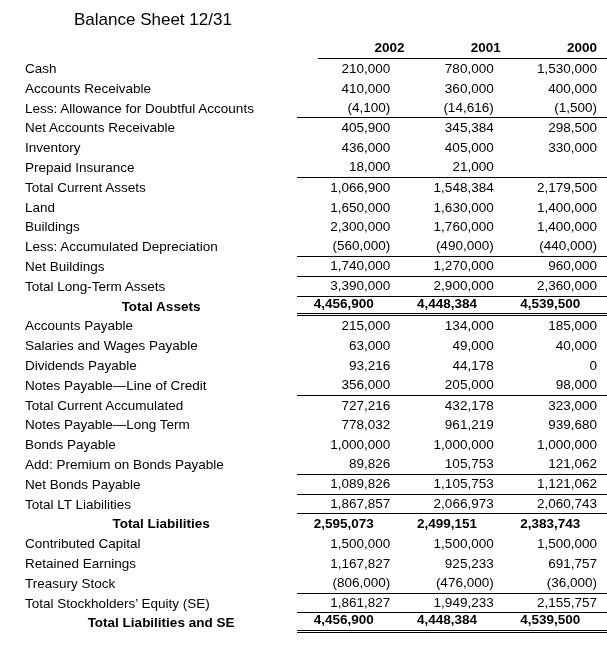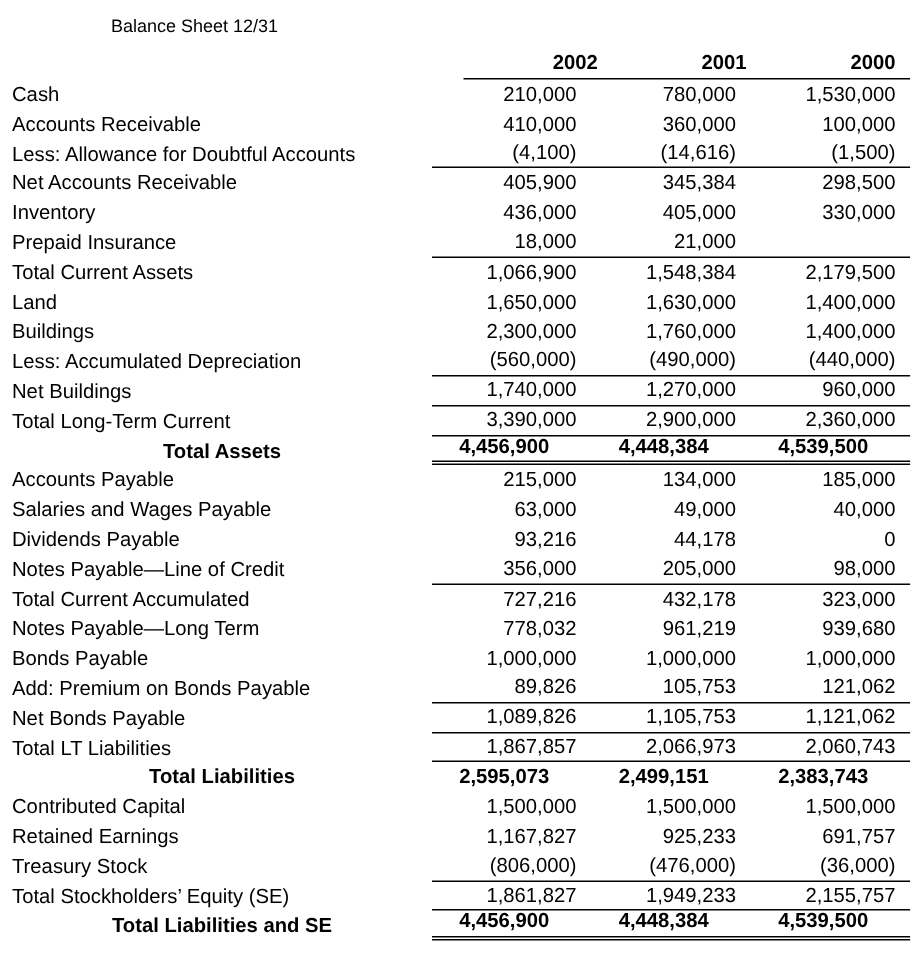--- a/index.html
+++ b/index.html
@@ -11,34 +11,34 @@
   }
   .sheet {
     width: 607px;
     height: 648px;
     box-sizing: border-box;
     padding: 8px 0 0 0;
     overflow: hidden;
     background: #ffffff;
   }
   .title {
-    font-size: 12px;
+    font-size: 17px;
     margin: 2px 0 8px 74px;
     white-space: nowrap;
   }
   .row {
     display: flex;
     align-items: flex-end;
     height: 19.8px;
     font-size: 13.5px;
     line-height: 19.8px;
   }
   .row .label {
     width: 280px;
-    padding-left: 8px;
+    padding-left: 25px;
     white-space: nowrap;
     overflow: hidden;
   }
   .row .values {
     width: 319px;
     display: grid;
     grid-template-columns: 1fr 1fr 1fr;
   }
   .row .values .val {
     text-align: right;
@@ -81,21 +81,21 @@
             <div class="val">210,000</div>
             <div class="val">780,000</div>
             <div class="val">1,530,000</div>
           </div>
         </div>
         <div class="row">
           <div class="label">Accounts Receivable</div>
           <div class="values">
             <div class="val">410,000</div>
             <div class="val">360,000</div>
-            <div class="val">100,000</div>
+            <div class="val">400,000</div>
           </div>
         </div>
         <div class="row">
           <div class="label">Less: Allowance for Doubtful Accounts</div>
           <div class="values u-single">
             <div class="val">(4,100)</div>
             <div class="val">(14,616)</div>
             <div class="val">(1,500)</div>
           </div>
         </div>
@@ -156,21 +156,21 @@
         </div>
         <div class="row">
           <div class="label">Net Buildings</div>
           <div class="values u-single">
             <div class="val">1,740,000</div>
             <div class="val">1,270,000</div>
             <div class="val">960,000</div>
           </div>
         </div>
         <div class="row">
-          <div class="label">Total Long-Term Current</div>
+          <div class="label">Total Long-Term Assets</div>
           <div class="values u-single">
             <div class="val">3,390,000</div>
             <div class="val">2,900,000</div>
             <div class="val">2,360,000</div>
           </div>
         </div>
         <div class="row bold">
           <div class="label">Total Assets</div>
           <div class="values u-double">
             <div class="val">4,456,900</div>

